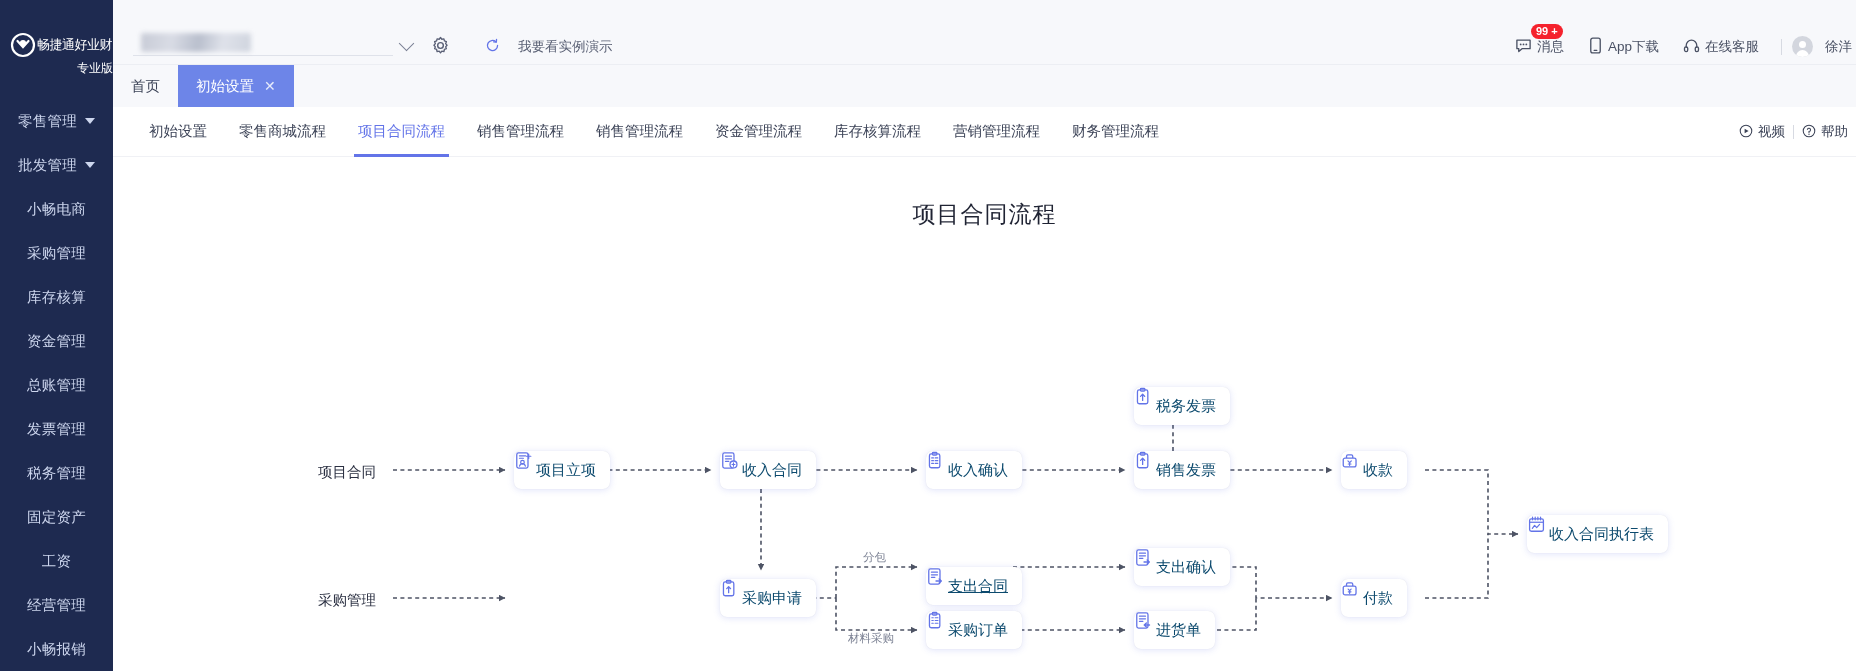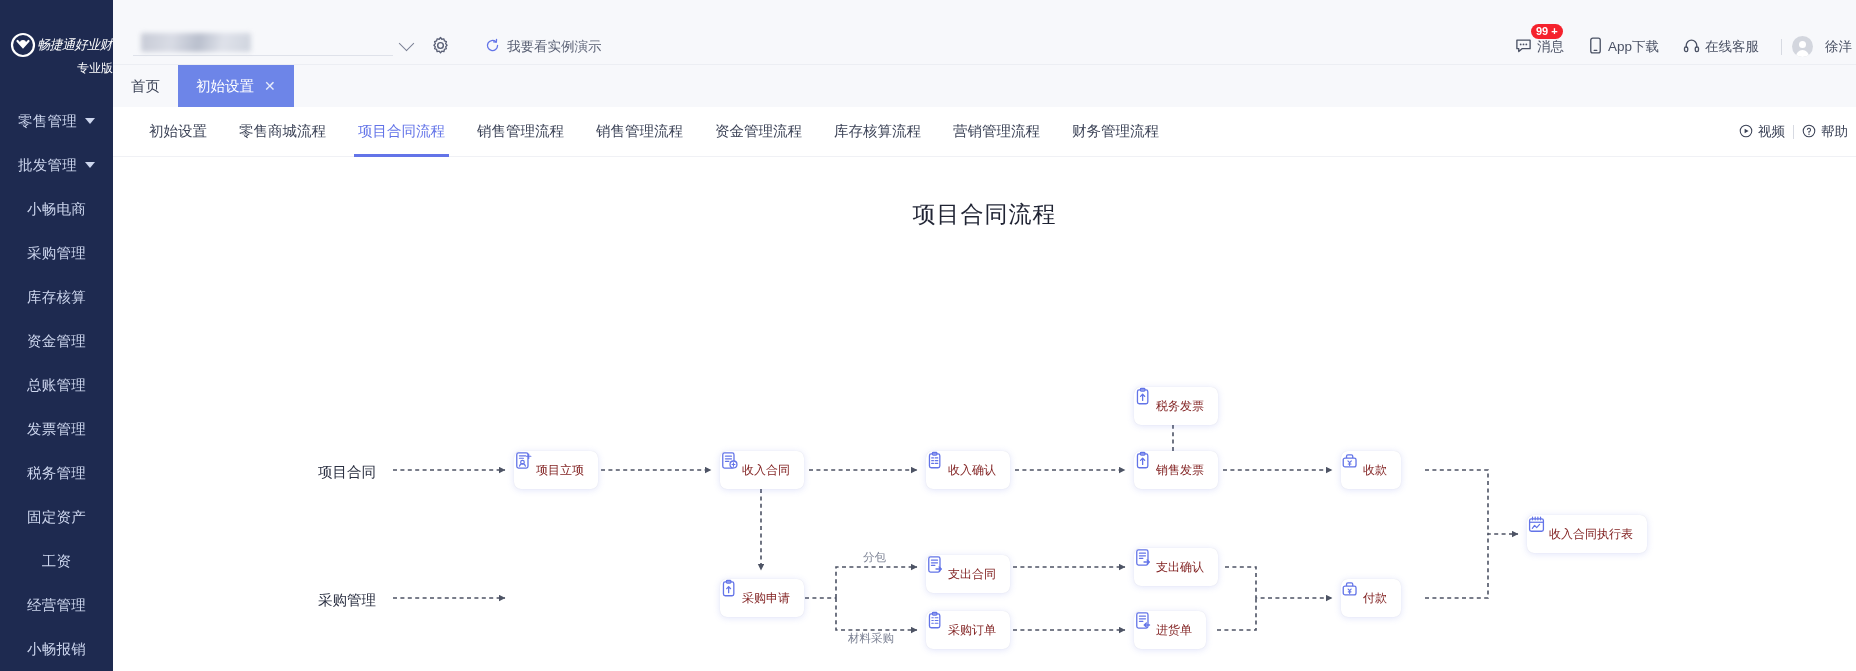--- a/index.html
+++ b/index.html
@@ -11,21 +11,21 @@
   }
   #app { position: relative; width: 1856px; height: 671px; background:#fff; }
 
   
   .sidebar {
     position: absolute; left: 0; top: 0; width: 113px; height: 671px;
     background: #1e2a50;
     display: flex; flex-direction: column; align-items: center;
   }
   .logo-wrap { width: 113px; padding-top: 32px; text-align: center; position: relative; }
-  .logo-row { display:flex; align-items:center; justify-content:flex-start; padding-left:10px; gap:1px;font-style:italic; }
+  .logo-row { display:flex; align-items:center; justify-content:flex-start; padding-left:10px; gap:1px; }
   .logo-mark {
     width: 26px; height: 26px; flex:none;
     display:flex; align-items:center; justify-content:center;
   }
   .logo-text {
     color: #ffffff; font-size: 13px; letter-spacing: -0.5px;
     white-space: nowrap; font-weight: 500;
   }
   .logo-sub {
     color: #ffffff; font-size: 12px; text-align:right; padding-left: 12px;
@@ -59,21 +59,21 @@
   }
   .chev-down {
     position: absolute; left: 288px; top: 38px;
     width: 11px; height: 11px;
     border-right: 1.8px solid #7a8094; border-bottom: 1.8px solid #7a8094;
     transform: rotate(45deg);
   }
   .gear { position: absolute; left: 318px; top: 36px; }
   .demo-link {
     position: absolute; left: 372px; top: 38px;
-    display: flex; align-items: center; gap: 7px;
+    display: flex; align-items: center; gap: 18px;
     color: #585f73; font-size: 13.5px; cursor: pointer; white-space: nowrap;
   }
   .hdr-right {
     position: absolute; right: 0px; top: 36px;
     display: flex; align-items: center; gap: 0px; white-space: nowrap;
   }
   .hdr-btn {
     display: flex; align-items: center; gap: 5px;
     color: #4a5164; font-size: 13.5px; cursor: pointer;
     padding: 0 12px; position: relative;
@@ -139,21 +139,21 @@
     letter-spacing: 1px; font-weight: 400;
   }
 
   
   .canvas { position: absolute; left: 0; top: 0; width: 1743px; height: 564px; }
   .canvas svg { position: absolute; left: 0; top: 0; }
   .node {
     position: absolute; height: 38px; background: #fff;
     border-radius: 7px; box-shadow: 0 1px 7px rgba(99,116,232,0.20), 0 0 1px rgba(0,0,0,0.10);
     display: flex; align-items: center; padding: 0 14px; gap: 8px;
-    font-size: 12px; color: #7f1d1d; cursor: pointer; white-space: nowrap;
+    font-size: 15px; color: #0c4a6e; cursor: pointer; white-space: nowrap;
   }
   .node .ico { width: 19px; height: 19px; flex: none; display:block; }
   .rowlabel {
     position: absolute; font-size: 14.5px; color: #2b3042; white-space: nowrap;
   }
   .edgelabel {
     position: absolute; font-size: 11.5px; color: #7b8193; white-space: nowrap;
   }
 </style>
 </head>
@@ -470,21 +470,21 @@
           <div class="node" style="left: 607px; top: 472px;">
             <span>
               <svg class="ico" viewBox="0 0 22 22">
                 <rect x="4" y="3.4" width="12" height="16" rx="2" fill="none" stroke="#6374e8" stroke-width="1.5"></rect>
                 <rect x="7.4" y="1.6" width="5.2" height="3.2" rx="1" fill="none" stroke="#6374e8" stroke-width="1.4"></rect>
                 <path d="M10 15.8V9M7.8 11.2L10 8.8l2.2 2.4" fill="none" stroke="#6374e8" stroke-width="1.5" stroke-linecap="round" stroke-linejoin="round"></path>
               </svg>
             </span>
             <span>采购申请</span>
           </div>
-          <div class="node" style="left: 813px; top: 448px;">
+          <div class="node" style="left: 813px; top: 460px; text-decoration: underline;">
             <span>
               <svg class="ico" viewBox="0 0 22 22">
                 <rect x="3.2" y="2.2" width="13" height="17.6" rx="2" fill="none" stroke="#6374e8" stroke-width="1.5"></rect>
                 <path d="M6.3 6h7M6.3 9h7M6.3 12h4" stroke="#6374e8" stroke-width="1.4" stroke-linecap="round"></path>
                 <path d="M11.6 16.2h6M15.2 13.8l2.6 2.4-2.6 2.4" fill="none" stroke="#6374e8" stroke-width="1.5" stroke-linecap="round" stroke-linejoin="round"></path>
               </svg>
             </span>
             <span>支出合同</span>
           </div>
           <div class="node" style="left: 1021px; top: 441px;">

